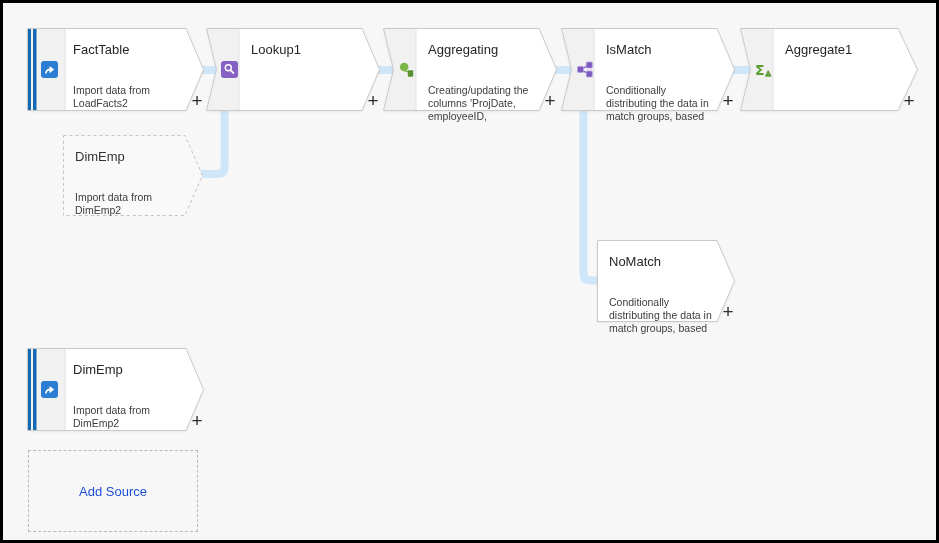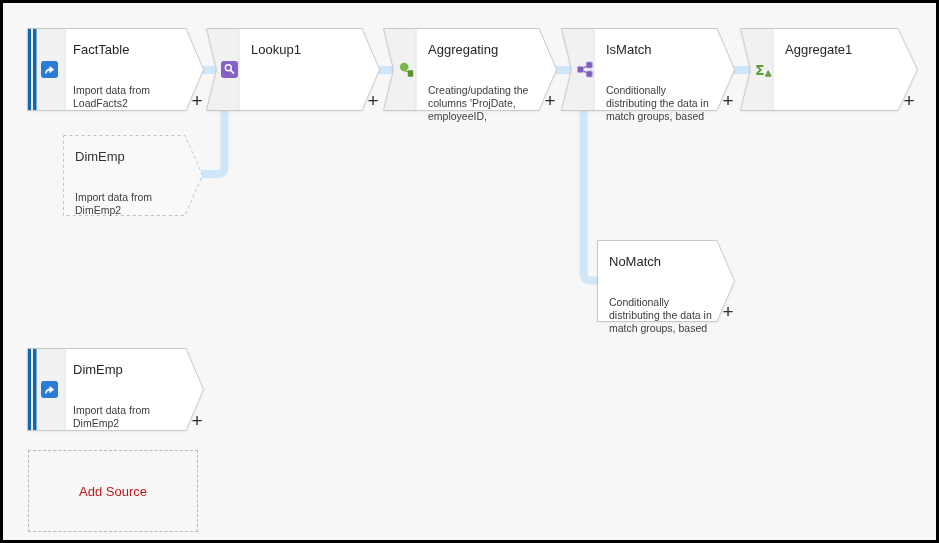--- a/index.html
+++ b/index.html
@@ -35,21 +35,21 @@
     line-height:22px;
     cursor:pointer;z-index:2;
     user-select:none;
   }
   .ghost .node-title{color:#333333;}
   .add-source{
     position:absolute;left:25px;top:447px;width:170px;height:82px;
     box-sizing:border-box;
     border:1px dashed #b9b9b9;
     display:flex;align-items:center;justify-content:center;
-    font-size:13px;color:#b91c1c;
+    font-size:13px;color:#1d4ed8;
     cursor:pointer;z-index:1;
     background:transparent;
   }
 </style>
 </head>
 <body>
 
 <div class="frame">
 
   <svg class="connectors" width="939" height="543">

